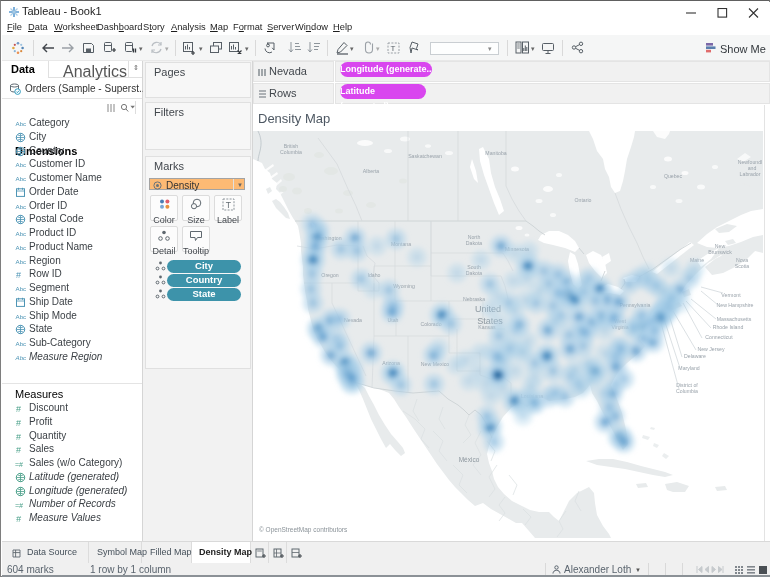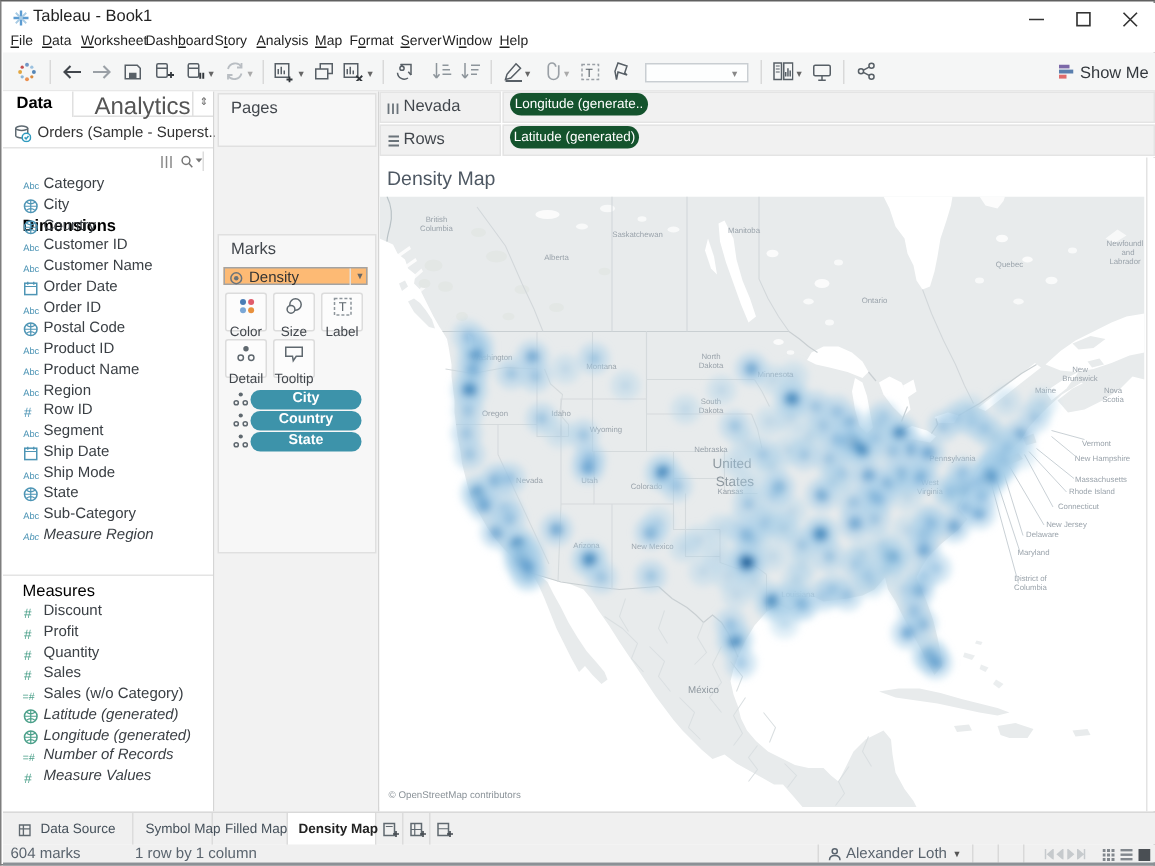--- a/index.html
+++ b/index.html
@@ -32,21 +32,21 @@
 .card { position:absolute; left:2px; width:106px; background:#f7f7f7; border:1px solid #e0e0e0; font-size:11px; color:#42474d; }
 .cardlabel { position:absolute; left:8px; top:3px; }
 .mbtn { position:absolute; width:28px; height:26px; background:#fcfcfc; border:1px solid #dcdcdc; border-radius:2px; text-align:center; }
 .mlab { font-size:9px; color:#42474d; margin-top:0; }
 .tpill { position:absolute; left:24px; width:74px; height:12.5px; border-radius:7px; background:#3d93aa; color:#fff; font-size:9.5px; font-weight:bold; text-align:center; line-height:12.5px; }
 
 #shelves { left:252px; top:60px; width:517px; height:44px; background:#fff; }
 .shelf { position:absolute; left:0; width:517px; height:21px; }
 .shelf .lab { position:absolute; left:0; top:0; width:81px; height:21px; background:#f1f1f1; border:1px solid #e4e4e4; font-size:11px; color:#42474d; padding:3px 0 0 13px; }
 .shelf .well { position:absolute; left:82px; top:0; width:435px; height:21px; background:#f1f1f1; border:1px solid #e4e4e4; }
-.pill { position:absolute; height:15px; border-radius:8px; background:#14532d; color:#fff; font-size:9px; text-align:center; line-height:15px; }
+.pill { position:absolute; height:15px; border-radius:8px; background:#d946ef; color:#fff; font-size:9px; text-align:left; line-height:15px;font-weight:bold; }
 
 #sheet { left:252px; top:104px; width:517px; height:436px; background:#fff; }
 #sheet-title { left:5px; top:6px; font-size:13px; color:#4e5863; }
 
 #bottombar { left:1px; top:540px; width:768px; height:22px; background:#f0f0f0; border-top:1px solid #d9d9d9; }
 .sheettab { position:absolute; top:0; height:22px; font-size:9px; color:#45505a; padding:5px 0 0 0; border-right:1px solid #dcdcdc; white-space:nowrap; text-align:center; }
 
 #statusbar { left:1px; top:562px; width:768px; height:12px; background:#f0f0f0; font-size:10px; color:#5a646e; }
 #statusedge { left:1px; top:574px; width:768px; height:2px; background:#8b9196; }
 </style>
@@ -388,20 +388,23 @@
     <div class="fieldrow it" style="top:451.00px">
         <span class="icon"><svg width="16" height="11" viewBox="0 0 16 11">
             <text x="1" y="9" font-size="9" fill="#4ba08a" font-family="Liberation Sans" font-style="italic">#</text>
           </svg></span>
         <span class="txt">Measure Values</span>
       </div>
   </div>
   <div class="abs" id="midpane">
     <div class="card" style="top:1px;height:36px">
         <div class="cardlabel">Pages</div>
+      </div>
+    <div class="card" style="top:41px;height:48px">
+        <div class="cardlabel">Filters</div>
       </div>
     <div class="card" style="top:95px;height:213px">
         <div class="cardlabel">Marks</div>
       </div>
     <div class="abs" style="left:6px;top:117px;width:96px;height:12px;background:#fdba74;border:1px solid #a3a3a3">
       <svg class="abs" style="left:3px;top:2px" width="9" height="9" viewBox="0 0 9 9">
           <circle cx="4.5" cy="4.5" r="3.6" fill="none" stroke="#6a737a"></circle>
           <circle cx="4.5" cy="4.5" r="1.5" fill="#6a737a"></circle>
         </svg>
       <div class="abs" style="left:16px;top:1px;font-size:10px;color:#333">Density</div>

